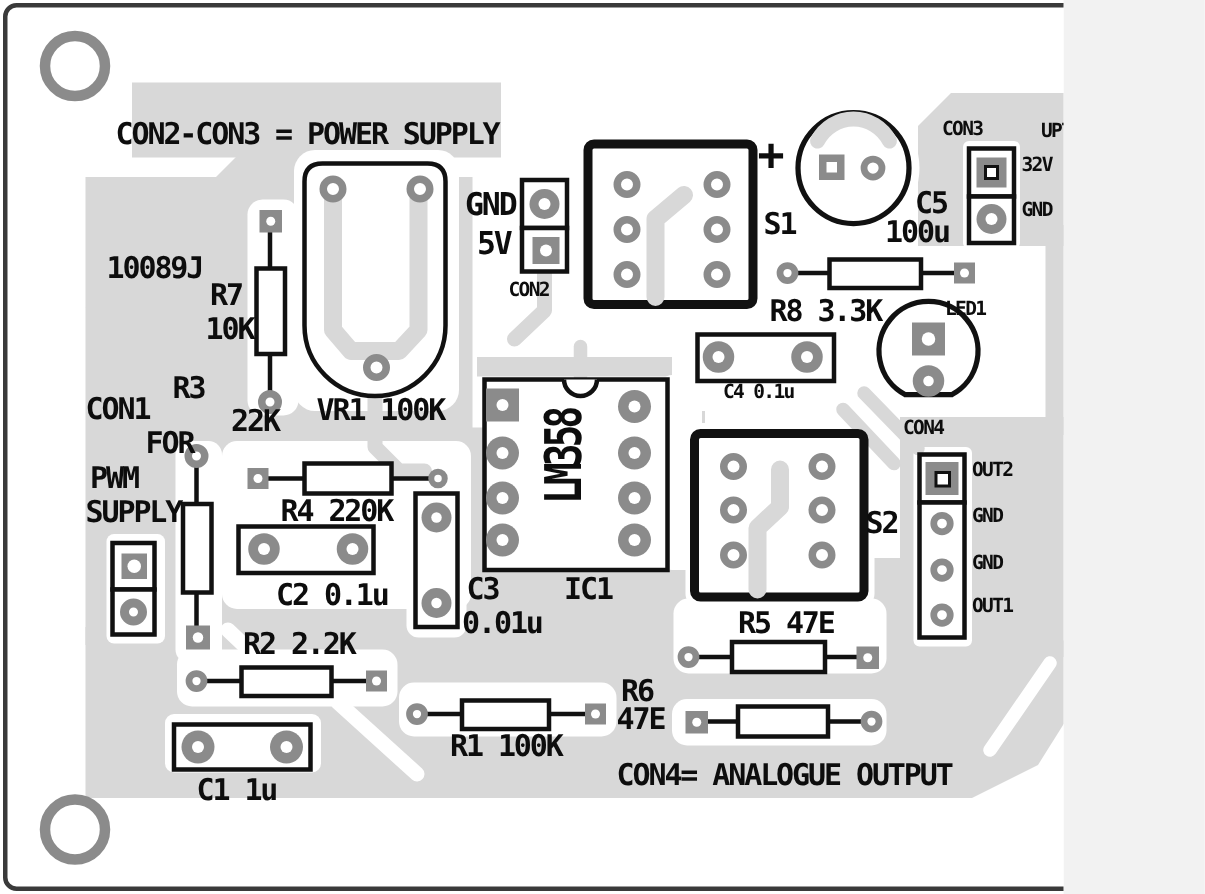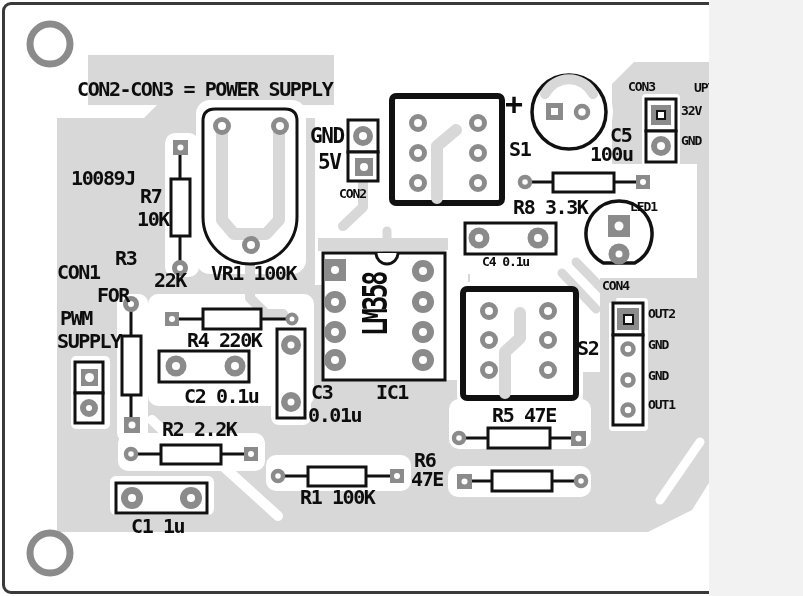--- a/index.html
+++ b/index.html
@@ -339,13 +339,14 @@
 
   <div class="lbl" style="left:187px;top:330px;">R4 220K</div>
   <div class="lbl" style="left:184px;top:386px;">C2 0.1u</div>
   <div class="lbl" style="left:162px;top:419px;">R2 2.2K</div>
   <div class="lbl" style="left:131px;top:516px;">C1 1u</div>
   <div class="lbl" style="left:300px;top:487px;">R1 100K</div>
   <div class="lbl" style="left:492px;top:405px;">R5 47E</div>
   <div class="lbl" style="left:414px;top:450px;">R6</div>
   <div class="lbl" style="left:411px;top:469px;">47E</div>
 
+  <div class="lbl" style="left:411px;top:506px;">CON4= ANALOGUE OUTPUT</div>
 </div>
 
 </body></html>

